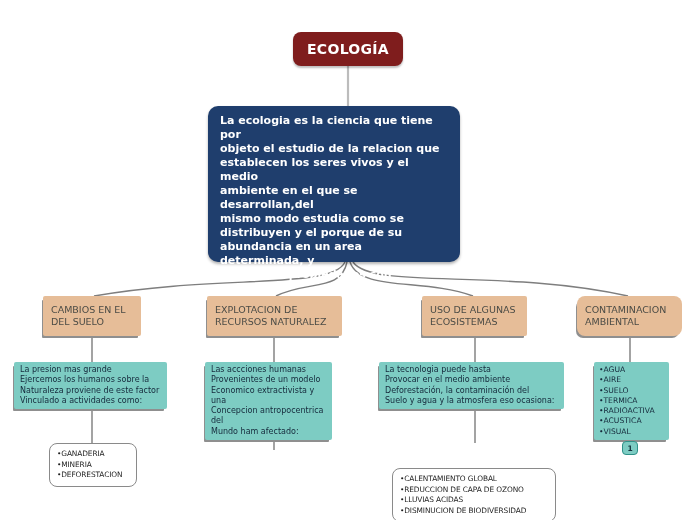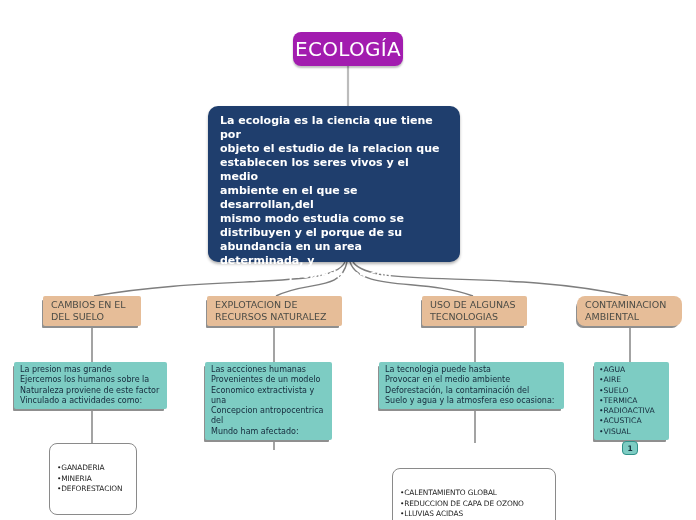--- a/index.html
+++ b/index.html
@@ -10,39 +10,39 @@
     background: #ffffff;
     font-family: "DejaVu Sans", "Liberation Sans", sans-serif;
     overflow: hidden;
   }
   svg.connectors { position: absolute; left: 0; top: 0; width: 696px; height: 520px; }
 
   .node { position: absolute; box-sizing: border-box; white-space: pre-line; }
 
   .node-root {
     left: 293px; top: 32px; width: 110px; height: 34px;
-    background: #a21caf; color: #ffffff;
-    font-weight: normal; font-size: 20px; letter-spacing: 0.3px;
+    background: #7f1d1d; color: #ffffff;
+    font-weight: bold; font-size: 14px; letter-spacing: 0.3px;
     border-radius: 8px;
     display: flex; align-items: center; justify-content: center;
     box-shadow: 0 2px 2px rgba(0,0,0,0.25);
   }
 
   .node-def {
     left: 208px; top: 106px; width: 252px; height: 156px;
     background: #1f3e6d; color: #ffffff;
     font-weight: bold; font-size: 11px; line-height: 14px;
     border-radius: 10px; padding: 8px 12px;
     box-shadow: 0 2px 3px rgba(0,0,0,0.3);
   }
 
   .tan {
     background: #e6bd98; color: #4c4c46;
     font-size: 9.5px; line-height: 12px;
-    padding: 9px 8px; border-radius: 2px; height: 30px;
+    padding: 9px 8px; border-radius: 2px; height: 40px;
     display: flex; align-items: center;
     box-shadow: -2px 3px 0 -1px #8f8f8f;
   }
   .b0 { left: 43px;  top: 296px; width: 98px;  }
   .b1 { left: 207px; top: 296px; width: 135px; }
   .b2 { left: 422px; top: 296px; width: 105px; }
   .b3 { left: 577px; top: 296px; width: 105px; border-radius: 8px; }
 
   .teal {
     background: #7dccc3; color: #15293b;
@@ -52,21 +52,21 @@
   }
   .n0 { left: 14px;  top: 362px; width: 153px; min-height: 45px; padding-left: 6px; }
   .n1 { left: 205px; top: 362px; width: 127px; min-height: 55px; }
   .n2 { left: 379px; top: 362px; width: 185px; min-height: 45px; }
   .n3 { left: 594px; top: 362px; width: 75px;  min-height: 75px; font-size: 7.6px; padding: 3px 5px; }
 
   .leaf {
     background: #ffffff; border: 1px solid #8a8a8a;
     border-radius: 8px; color: #1d1d1d;
     font-size: 7.4px; line-height: 10.5px; letter-spacing: -0.1px;
-    padding: 19px 7px;
+    padding: 5px 7px;
   }
   .l0 { left: 49px;  top: 443px; width: 88px;  min-height: 38px; }
   .l1 { left: 181px; top: 450px; width: 188px; min-height: 40px; }
   .l2 { left: 392px; top: 468px; width: 164px; min-height: 44px; }
 
   .badge {
     position: absolute; left: 622px; top: 441px;
     width: 16px; height: 14px; box-sizing: border-box;
     background: #7dccc3; border: 1px solid #2f9188; border-radius: 4px;
     color: #14323c; font-size: 7.5px; font-weight: bold;
@@ -105,21 +105,21 @@
 abundancia en un area determinada, y
 como esas propiedades son afectadas
 por la interacción entre los
 organismos en su ambiente.</div>
 
   <div class="node tan b0">CAMBIOS EN EL
 DEL SUELO</div>
   <div class="node tan b1">EXPLOTACION DE
 RECURSOS NATURALEZ</div>
   <div class="node tan b2">USO DE ALGUNAS
-TECNOLOGIAS</div>
+ECOSISTEMAS</div>
   <div class="node tan b3">CONTAMINACION
 AMBIENTAL</div>
 
   <div class="node teal n0">La presion mas grande
 Ejercemos los humanos sobre la
 Naturaleza proviene de este factor
 Vinculado a actividades como:</div>
   <div class="node teal n1">Las accciones humanas
 Provenientes de un modelo
 Economico extractivista y una

